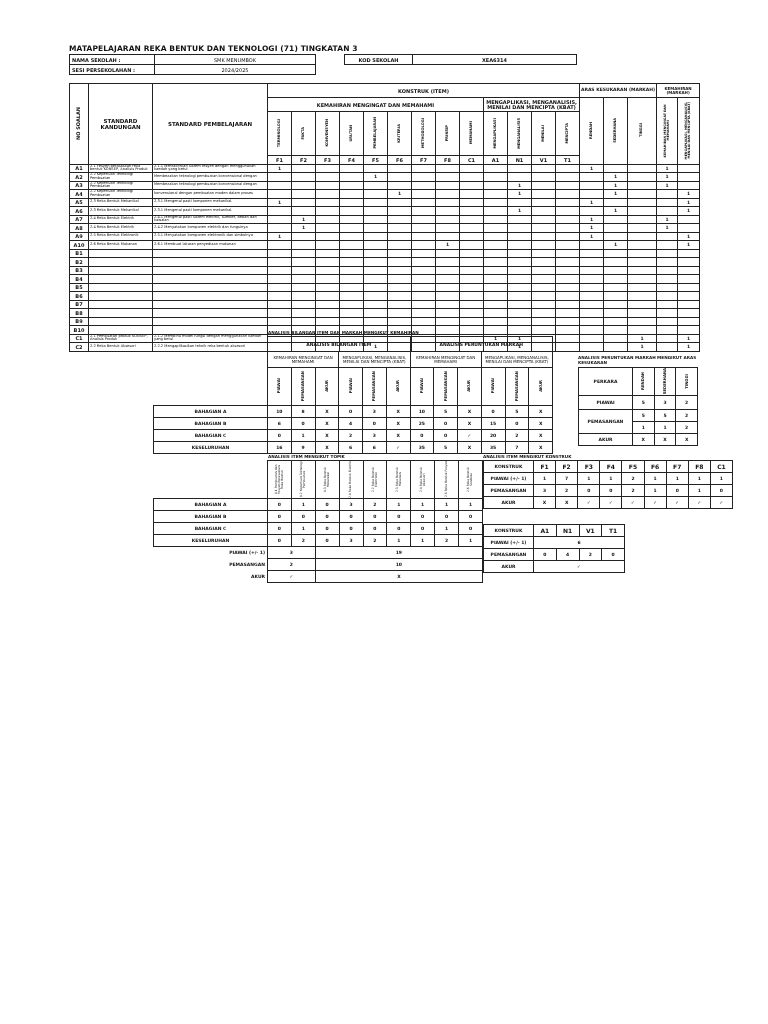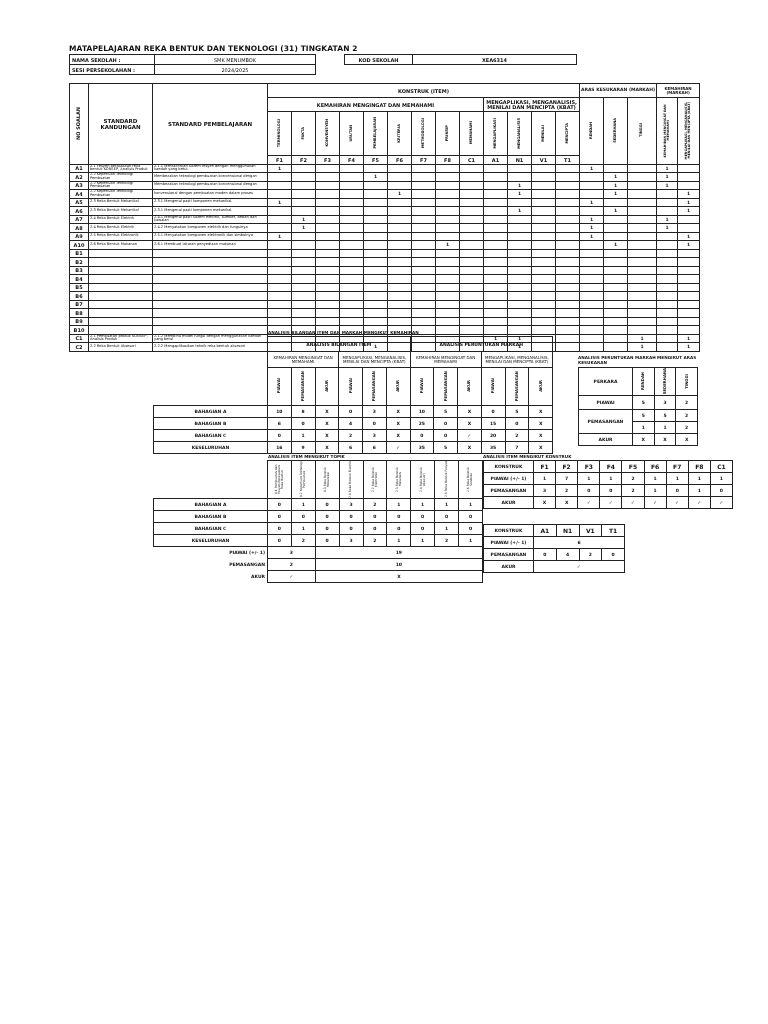--- a/index.html
+++ b/index.html
@@ -20,21 +20,21 @@
   .small .vt{writing-mode:vertical-rl;transform:rotate(180deg);font-size:3.8px;white-space:normal;line-height:1.05;}
   .sec-title{font-size:4.2px;font-weight:bold;}
   .mark{font-size:7px;}
   .tick{font-size:6px;font-weight:normal;}
   .noborder{border:none !important;}
   .lbl-right{text-align:right !important;padding-right:2px !important;border-left:none !important;border-top:none !important;border-bottom:none !important;}
 </style>
 </head>
 <body>
 
-<div class="abs title">MATAPELAJARAN  REKA BENTUK DAN TEKNOLOGI (31) TINGKATAN 2</div>
+<div class="abs title">MATAPELAJARAN  REKA BENTUK DAN TEKNOLOGI (71) TINGKATAN 3</div>
 
 <table class="abs info" style="left:69px;top:54px;width:247px;">
   <colgroup>
       <col style="width:85px">
       <col>
     </colgroup>
   <tbody>
       <tr>
     <td class="lbl">NAMA SEKOLAH :</td>
     <td style="font-weight:normal">SMK MENUMBOK</td>

